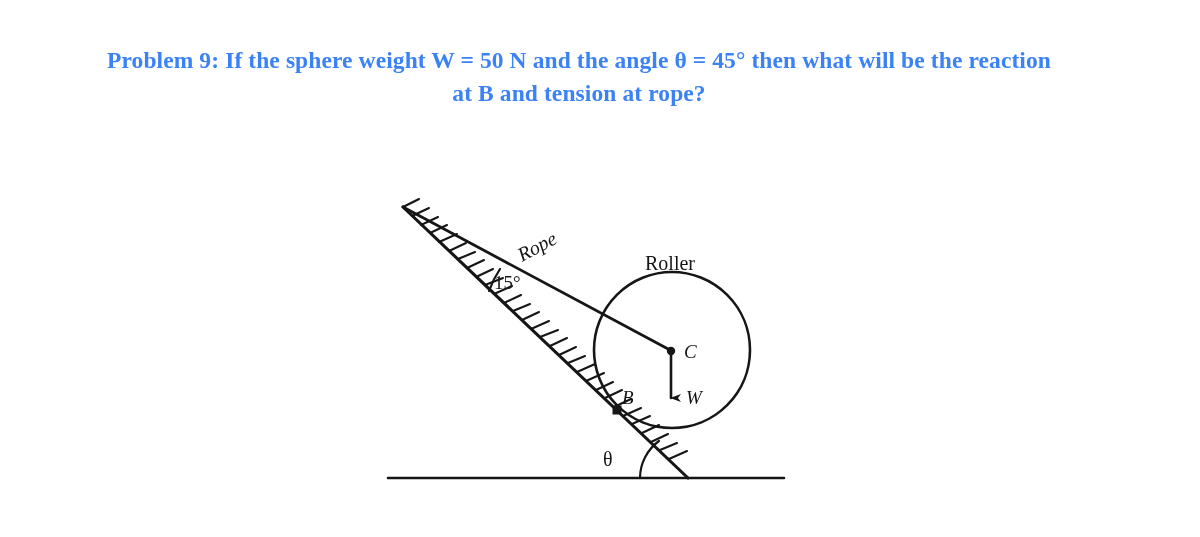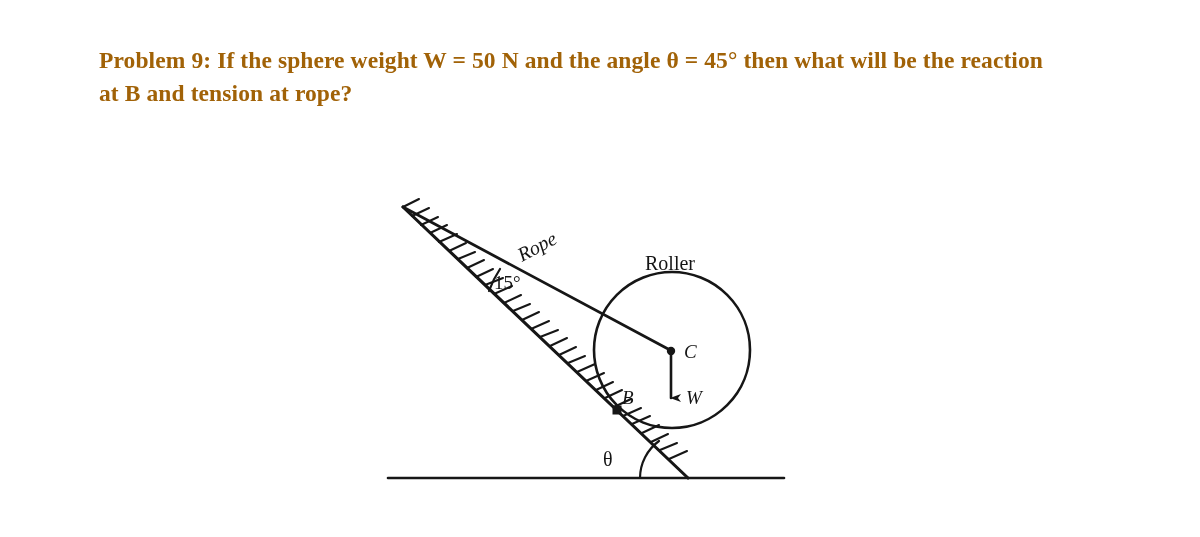--- a/index.html
+++ b/index.html
@@ -18,22 +18,23 @@
 
   
   #problem-statement {
     position: absolute;
     left: 99px;
     top: 44px;
     width: 960px;
     font-size: 23.5px;
     line-height: 1.42;
     font-weight: bold;
-    color: #a16207;
+    color: #3b82f6;
     letter-spacing: 0.1px;
+    text-align: center;
   }
   #problem-statement .q-label { font-weight: bold; }
   #problem-statement .q-body  { font-weight: bold; }
 
   
   #figure-wrap {
     position: absolute;
     left: 0;
     top: 0;
     width: 1200px;

